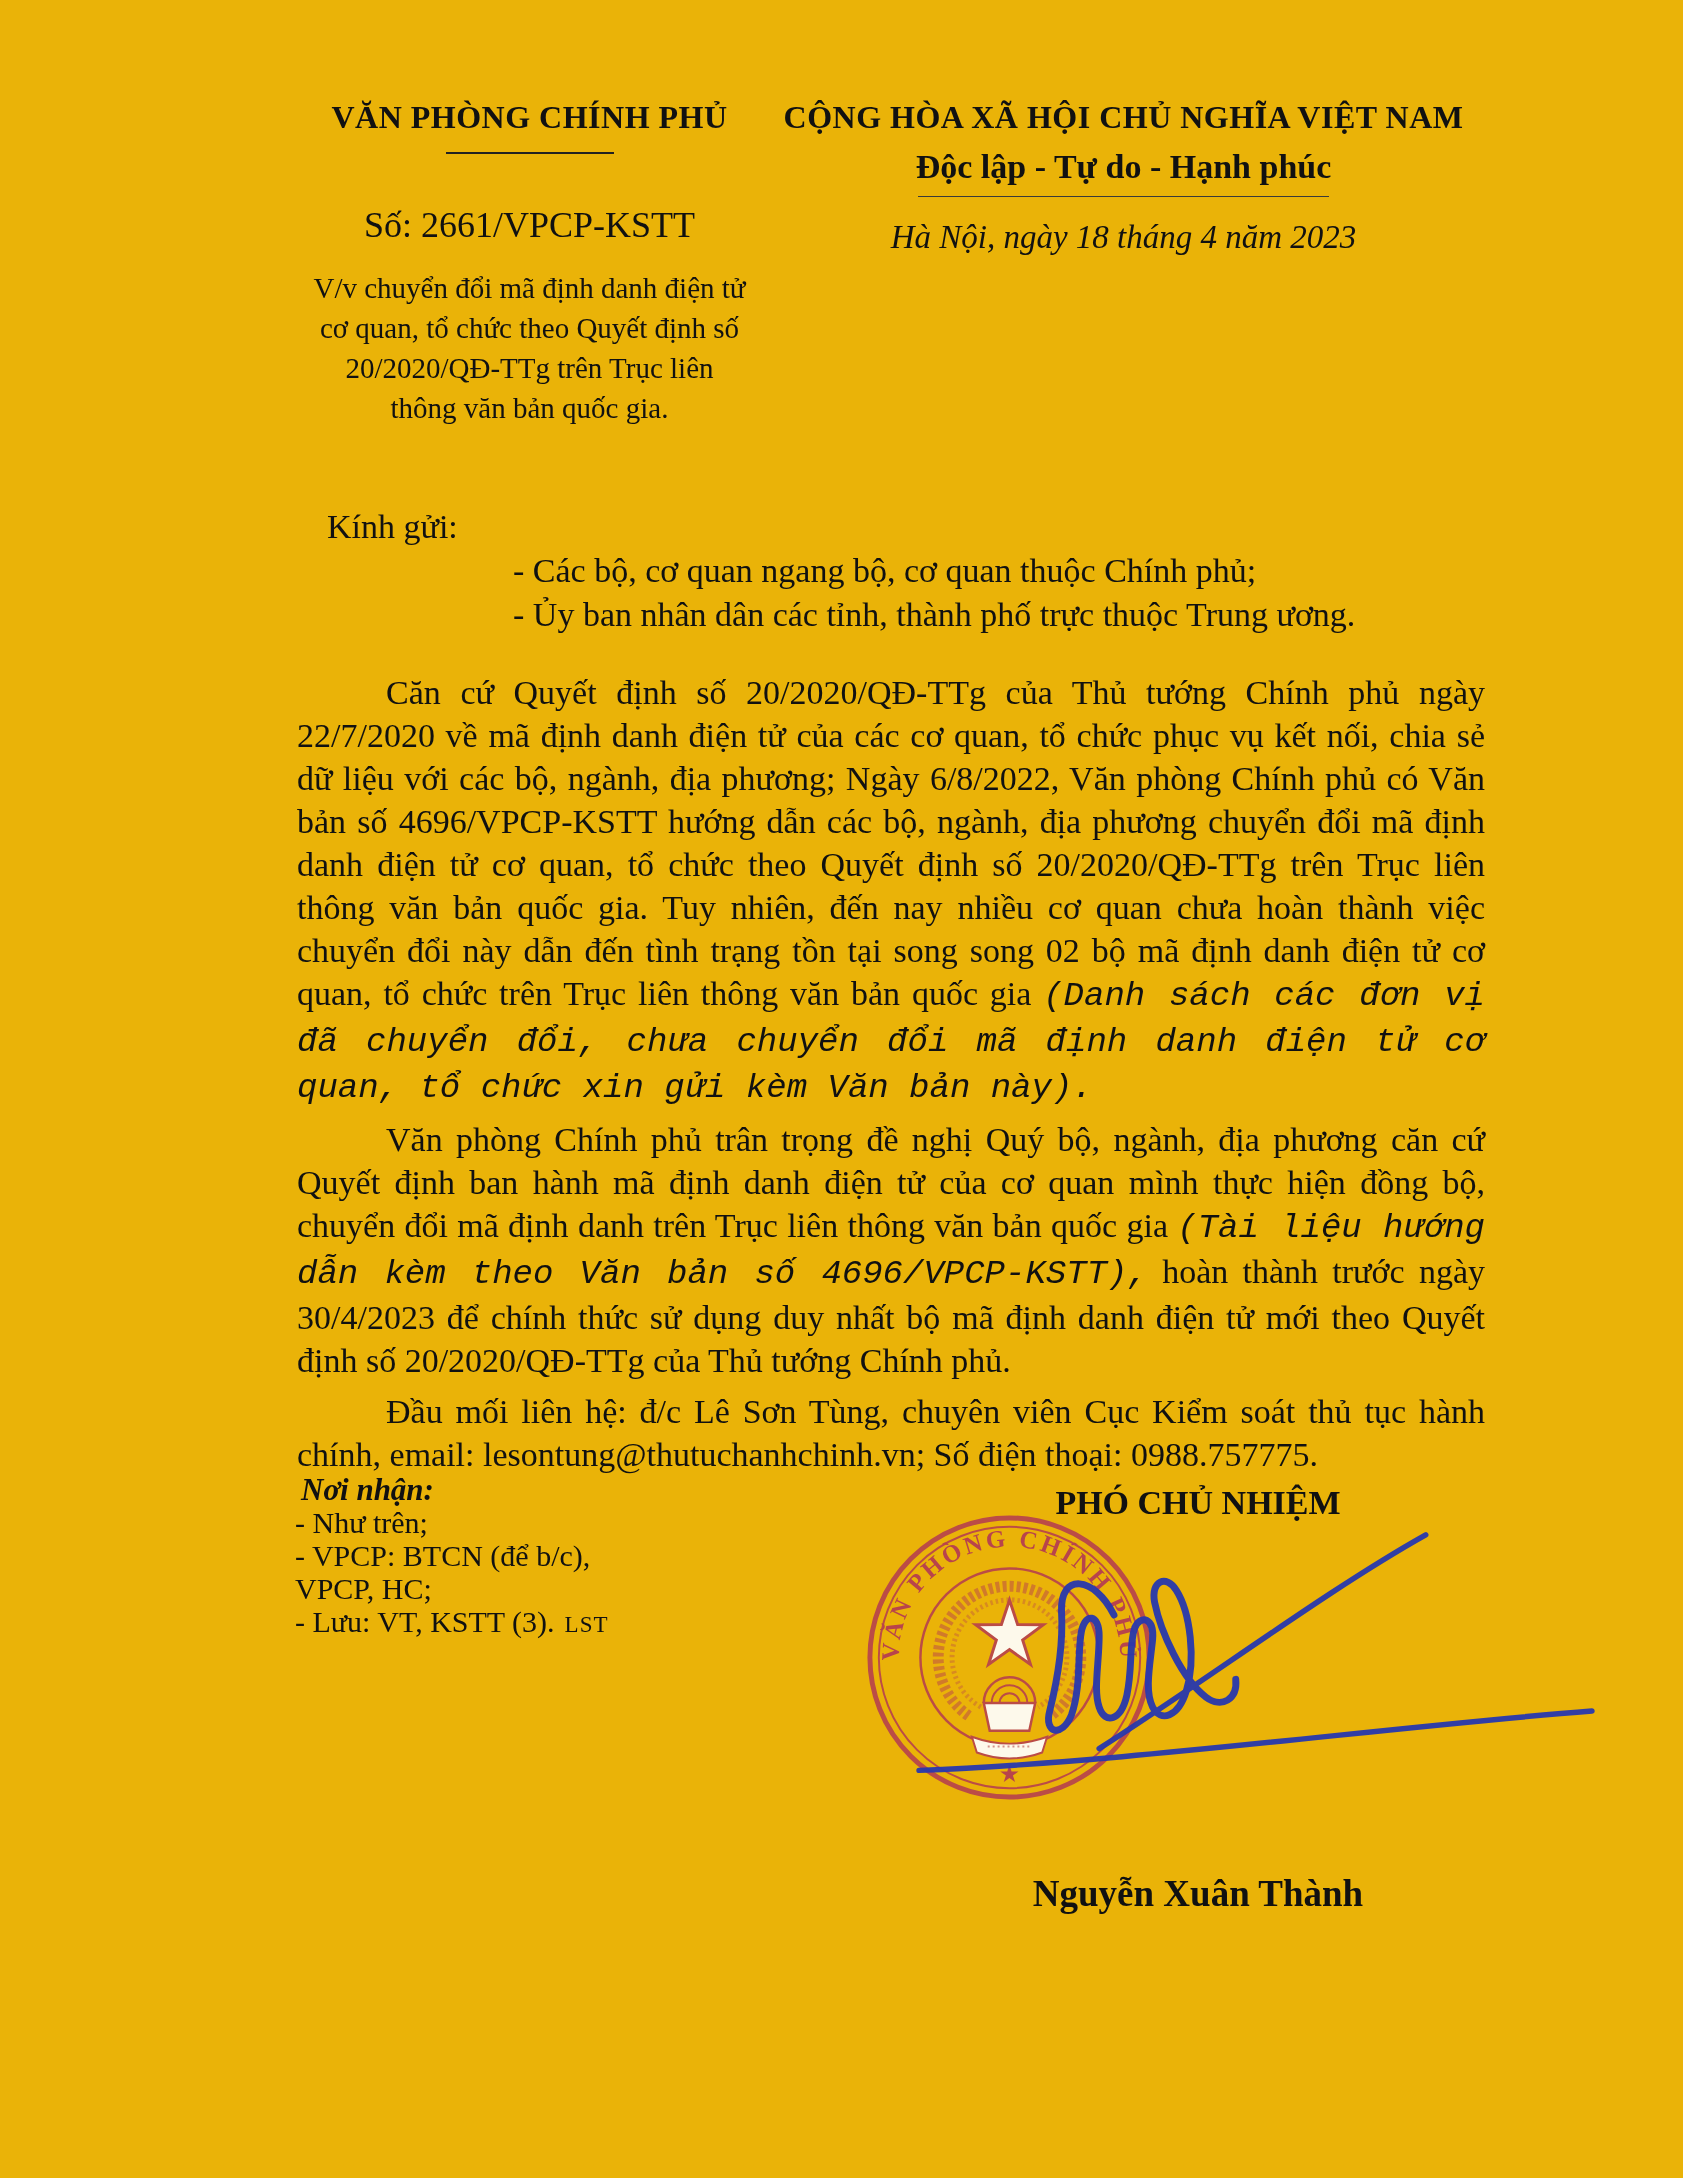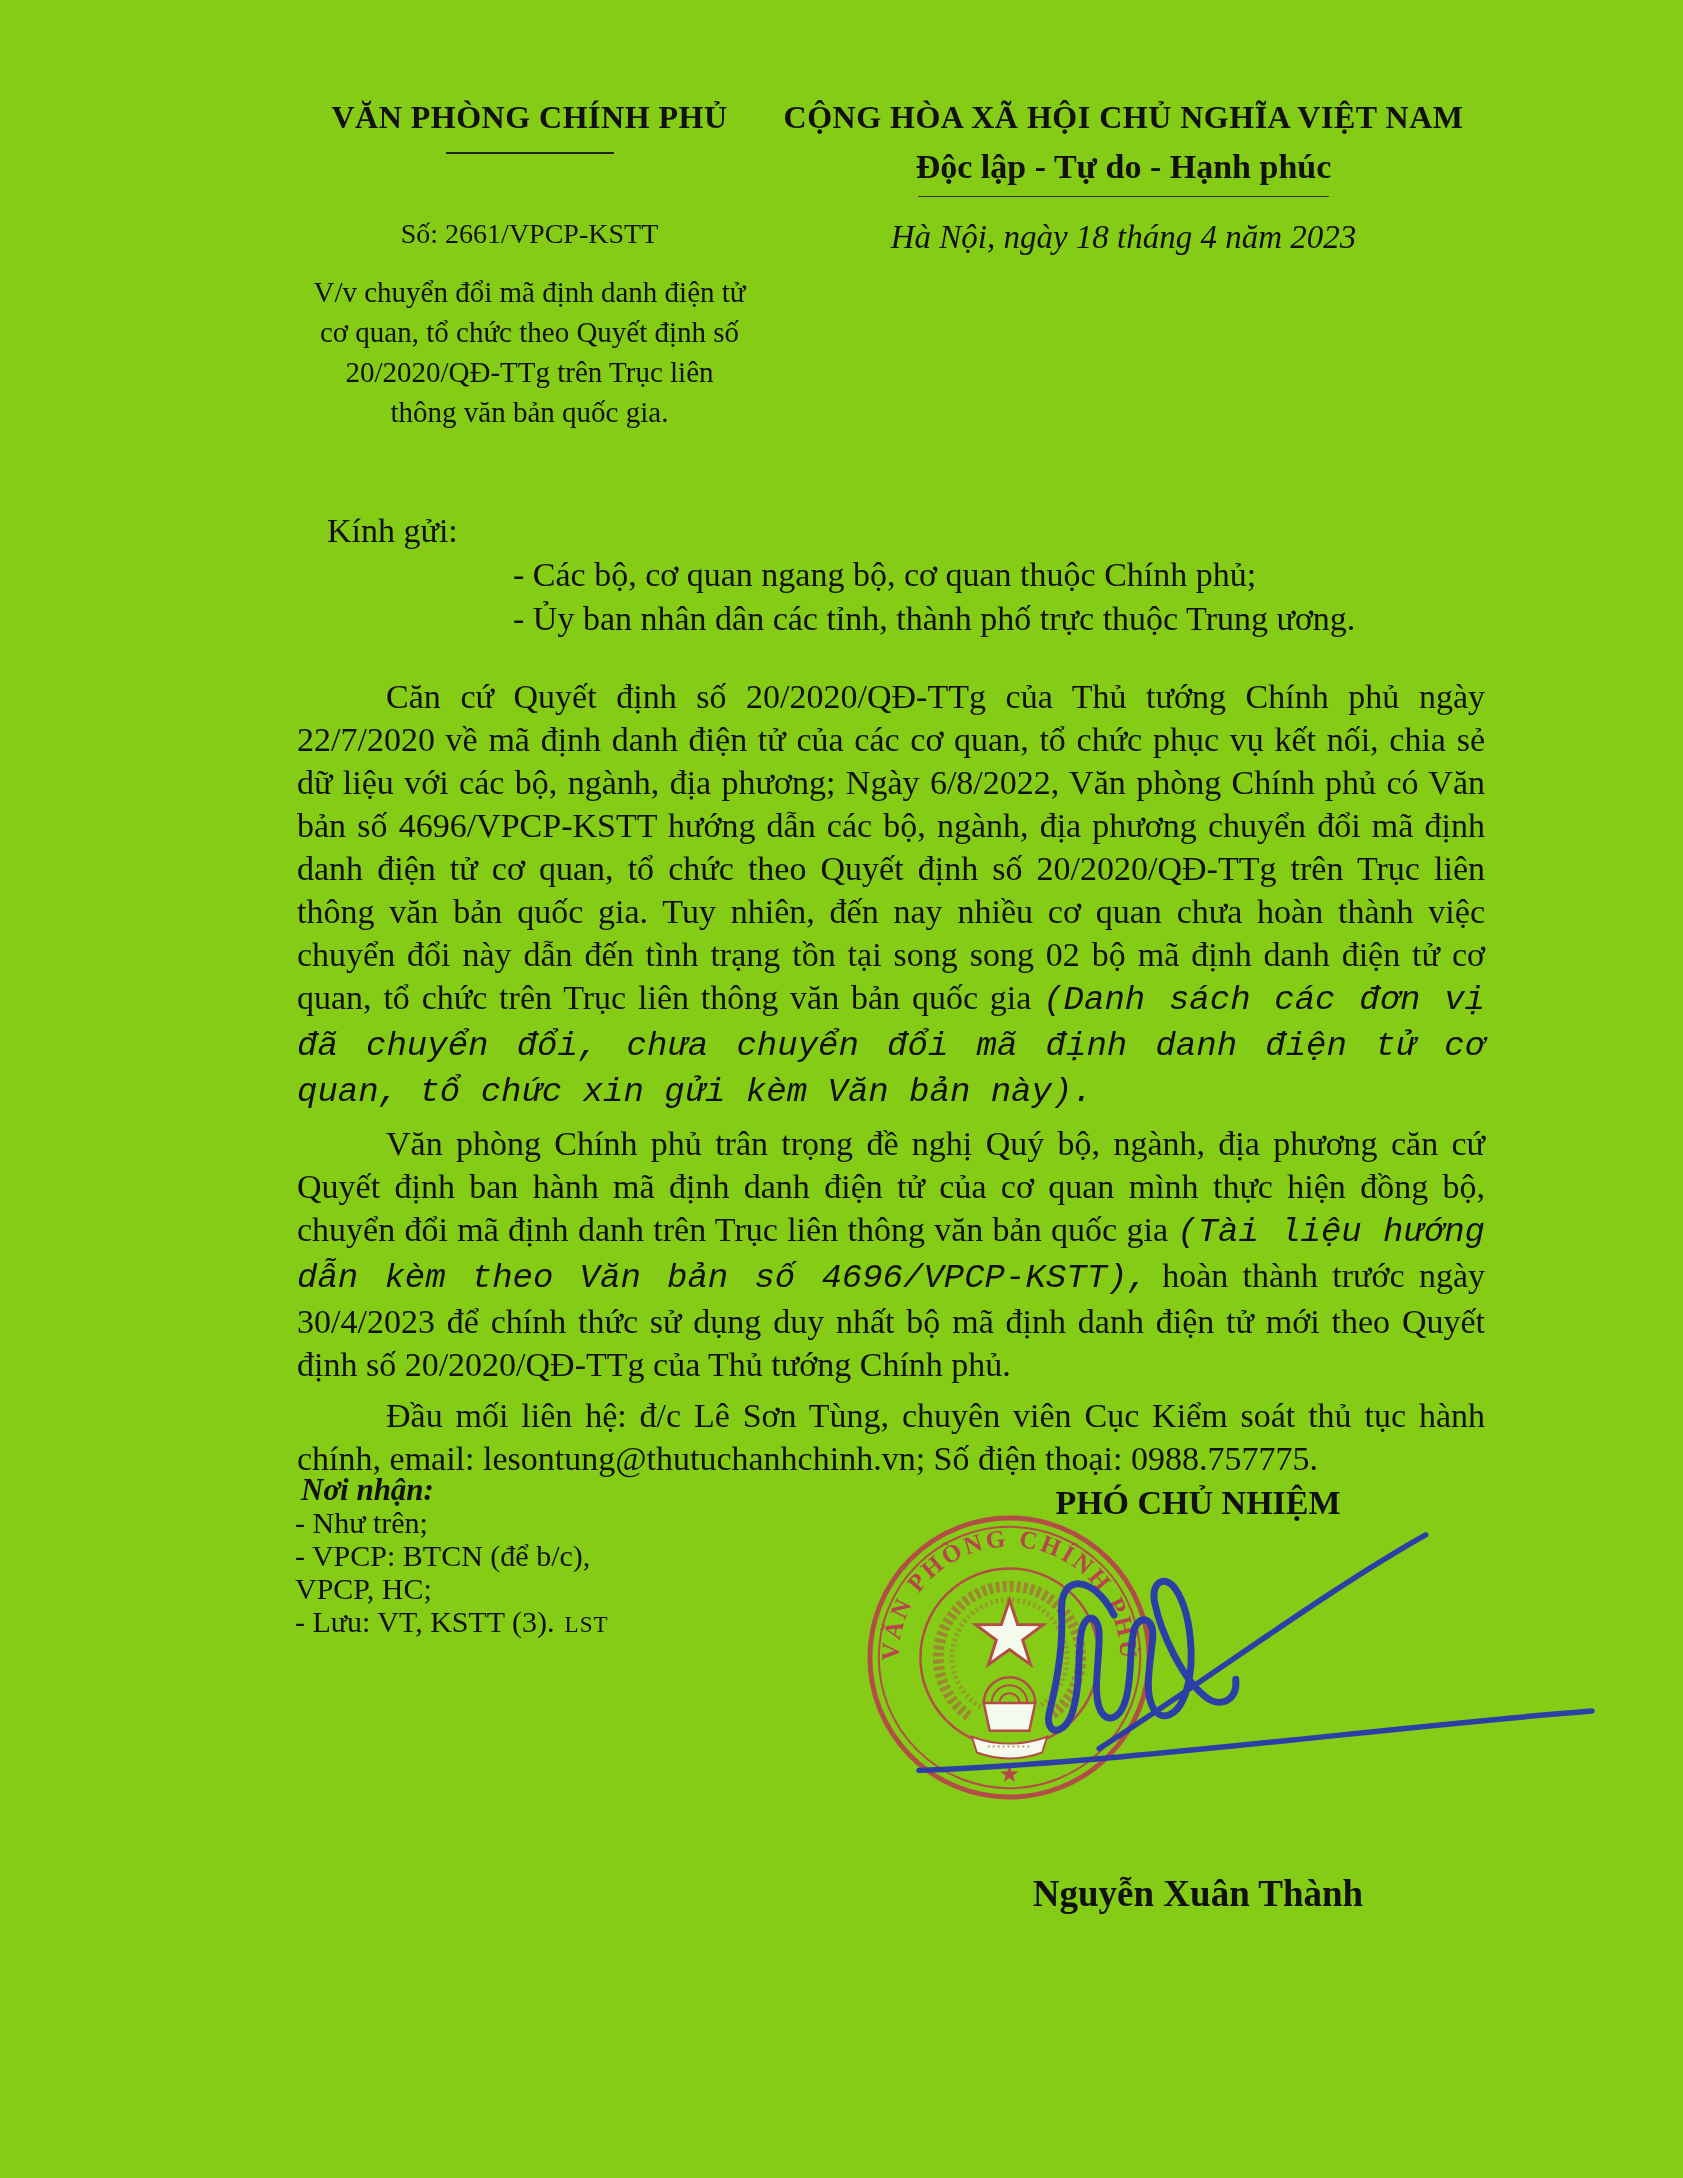--- a/index.html
+++ b/index.html
@@ -1,27 +1,27 @@
 <!DOCTYPE html>
 <html><head>
 <meta charset="utf-8">
 <style>
   html,body{margin:0;padding:0;background:#e8e8e8;}
   .page{
-    position:relative;width:1683px;height:2178px;background:#84cc16;
+    position:relative;width:1683px;height:2178px;background:#eab308;
     font-family:"Liberation Serif","DejaVu Serif",serif;color:#111;
     margin:0 auto;overflow:hidden;
   }
   .content{position:absolute;left:297px;top:99px;width:1188px;}
   .hdr{display:flex;}
   .hdr-left{width:465px;text-align:center;}
   .hdr-right{width:723px;text-align:center;}
   .org{font-weight:bold;font-size:32px;letter-spacing:0.5px;}
   .hr-short{width:168px;border:none;border-top:2.5px solid #222;margin:16px auto 0;}
-  .doc-num{font-size:28px;margin-top:64px;}
+  .doc-num{font-size:36px;margin-top:50px;}
   .subject{font-size:29px;line-height:40px;margin-top:22px;}
   .national{font-weight:bold;font-size:32px;letter-spacing:0.5px;}
   .motto{font-weight:bold;font-size:34px;margin-top:12px;}
   .hr-right{width:411px;border:none;border-top:1.5px solid #3a3a3a;margin:10px auto 0;}
   .place-date{font-style:italic;font-size:33px;margin-top:22px;}
   .salutation{margin-top:77px;margin-left:30px;font-size:34px;line-height:44px;}
   .recipients{margin-left:216px;font-size:34px;line-height:44px;}
   .bodytext p{font-size:34px;line-height:43px;text-align:justify;text-indent:89px;margin:8px 0 0;}
   .bodytext p.first{margin-top:34px;}
   .em{font-style:italic;font-family:Liberation Mono, monospace;}

